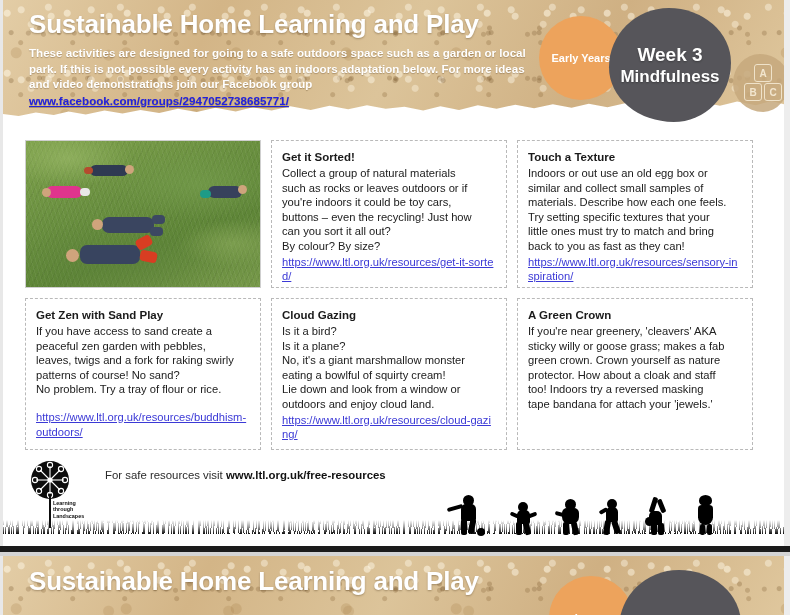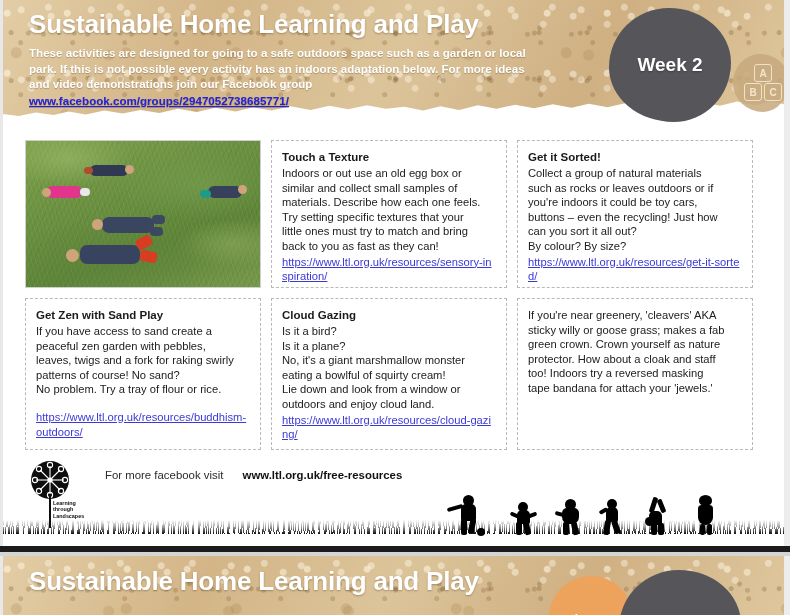--- a/index.html
+++ b/index.html
@@ -322,21 +322,21 @@
     position: absolute;
     left: 102px; top: 12px;
     z-index: 5;
   }
   .footer-main {
     font-size: 11.4px;
     color: #2b2b2b;
     line-height: 15px;
     margin-bottom: 6px;
   }
-  .footer-main b { color: #111; margin-left: 16px; }
+  .footer-main b { color: #111; }
   .footer-legal {
     font-size: 7.2px;
     line-height: 9.6px;
     color: #3a3a3a;
     white-space: pre-line;
   }
 </style>
 </head>
 <body>
 
@@ -348,23 +348,27 @@
 
       <div class="banner-title">Sustainable Home Learning and Play</div>
 
       <div class="banner-body">
         <span>These activities are designed for going to a safe outdoors space such
 as a garden or local park. If this is not possible every activity has an indoors
 adaptation below. For more ideas and video demonstrations join our Facebook group</span>
         <a class="banner-link">www.facebook.com/groups/2947052738685771/</a>
       </div>
 
+      <div class="badge-orange">
+        <span class="badge-orange-label">Early Years</span>
+      </div>
 
       <div class="badge-grey">
-        <span class="badge-week">Week 2</span>
+        <span class="badge-week">Week 3</span>
+        <span class="badge-theme">Mindfulness</span>
       </div>
 
       <div class="abc-blocks">
         <div class="blob"></div>
         <div class="blk blk-a">A</div>
         <div class="blk blk-b">B</div>
         <div class="blk blk-c">C</div>
       </div>
 
       <div class="torn"></div>
@@ -401,43 +405,43 @@
             <div class="boots" style="left:64px; top:4px; width:13px; height:9px; background:#3c4862;"></div>
             <div class="boots" style="left:62px; top:16px; width:13px; height:9px; background:#3c4862;"></div>
           </div>
 
           <div class="kid" style="left:34px; top:96px; width:110px; height:34px;">
             <div class="body" style="left:20px; top:8px; width:60px; height:19px; background:#38445f;"></div>
             <div class="head" style="left:6px; top:12px; width:13px; height:13px;"></div>
             <div class="boots" style="left:76px; top:0px; width:16px; height:11px; background:#d83d22; transform:rotate(-28deg);"></div>
             <div class="boots" style="left:80px; top:14px; width:17px; height:11px; background:#d83d22; transform:rotate(12deg);"></div>
           </div>
+        </div>
+
+        <div class="card card-1">
+          <div class="card-title">Get it Sorted!</div>
+          <div class="card-body">Collect a group of natural materials
+such as rocks or leaves outdoors or if
+you're indoors it could be toy cars,
+buttons – even the recycling! Just how
+can you sort it all out?
+By colour? By size?</div>
+          <a class="card-link">https://www.ltl.org.uk/resources/get-it-sorted/</a>
         </div>
 
         <div class="card card-1">
           <div class="card-title">Touch a Texture</div>
           <div class="card-body">Indoors or out use an old egg box or
 similar and collect small samples of
 materials. Describe how each one feels.
 Try setting specific textures that your
 little ones must try to match and bring
 back to you as fast as they can!</div>
           <a class="card-link">https://www.ltl.org.uk/resources/sensory-inspiration/</a>
         </div>
-
-        <div class="card card-1">
-          <div class="card-title">Get it Sorted!</div>
-          <div class="card-body">Collect a group of natural materials
-such as rocks or leaves outdoors or if
-you're indoors it could be toy cars,
-buttons – even the recycling! Just how
-can you sort it all out?
-By colour? By size?</div>
-          <a class="card-link">https://www.ltl.org.uk/resources/get-it-sorted/</a>
-        </div>
       </div>
 
       <div class="row row-2">
 
         <div class="card card-2">
           <div class="card-title">Get Zen with Sand Play</div>
           <div class="card-body">If you have access to sand create a
 peaceful zen garden with pebbles,
 leaves, twigs and a fork for raking swirly
 patterns of course! No sand?
@@ -450,20 +454,21 @@
           <div class="card-body">Is it a bird?
 Is it a plane?
 No, it's a giant marshmallow monster
 eating a bowlful of squirty cream!
 Lie down and look from a window or
 outdoors and enjoy cloud land.</div>
           <a class="card-link">https://www.ltl.org.uk/resources/cloud-gazing/</a>
         </div>
 
         <div class="card card-2">
+          <div class="card-title">A Green Crown</div>
           <div class="card-body">If you're near greenery, 'cleavers' AKA
 sticky willy or goose grass; makes a fab
 green crown.  Crown yourself as nature
 protector. How about a cloak and staff
 too! Indoors try a reversed masking
 tape bandana for attach your 'jewels.'</div>
         </div>
       </div>
     </div>
 
@@ -549,21 +554,21 @@
           </g>
         </svg>
         <div class="stem"></div>
         <div class="ltl-text">Learning
 through
 Landscapes</div>
       </div>
 
       <div class="footer-text">
         <div class="footer-main">
-          <span>For more facebook visit </span><b>www.ltl.org.uk/free-resources</b>
+          <span>For safe resources visit </span><b>www.ltl.org.uk/free-resources</b>
         </div>
       </div>
     </div>
   </div>
 
   <div class="sheet-gap">
     <div class="gapline"></div>
   </div>
 
   <div class="sheet sheet-2">

